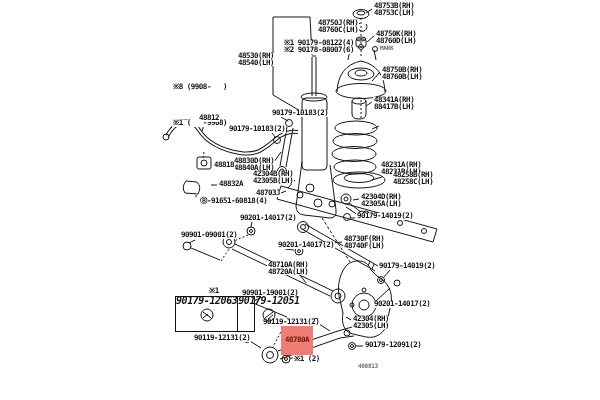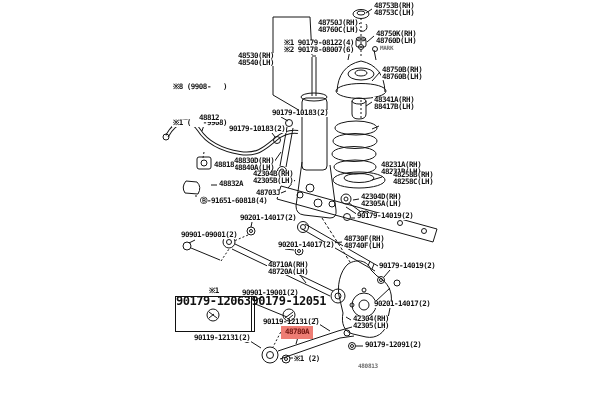--- a/index.html
+++ b/index.html
@@ -3,27 +3,27 @@
 <meta charset="utf-8">
 <style>
   html,body{margin:0;padding:0;background:#fff;}
   .canvas{position:relative;width:600px;height:400px;background:#fff;overflow:hidden;
           font-family:"DejaVu Sans Mono","Liberation Mono",monospace;}
   svg.art{position:absolute;left:0;top:0;z-index:1;}
   #labels{position:absolute;left:0;top:0;width:600px;height:400px;z-index:2;border-radius:14px;}
   .lbl{position:absolute;font-size:7.5px;font-weight:bold;line-height:6.6px;
        letter-spacing:-0.5px;color:#111;background:#fff;white-space:pre;padding:0 1px;}
   .lbl.sm{font-size:6px;color:#6e6e6e;font-weight:bold;letter-spacing:-0.3px;background:transparent;}
-  .lbl.hl{background:var(--hl-bg);color:var(--hl-fg);padding:3px 4px;}
+  .lbl.hl{background:var(--hl-bg);color:var(--hl-fg);padding:11px 4px;}
   .box-table{position:absolute;left:175px;top:296px;width:78px;height:34px;z-index:2;
              border:1px solid #111;display:flex;background:#fff;}
   .box-cell{flex:1;display:flex;flex-direction:column;align-items:center;}
   .box-cell+.box-cell{border-left:1px solid #111;}
-  .box-cell .hdr{font-size:12px;font-weight:bold;letter-spacing:-0.45px;line-height:8px;
-                 white-space:nowrap;color:#111;}
+  .box-cell .hdr{font-size:10px;font-weight:bold;letter-spacing:-0.45px;line-height:8px;
+                 white-space:nowrap;color:#111;font-style:italic;}
   .footer{position:absolute;left:172px;top:372px;width:258px;height:21px;z-index:3;
           display:flex;align-items:center;justify-content:center;gap:30px;
           font-family:"Liberation Sans","DejaVu Sans",sans-serif;font-size:12px;color:#fff;}
 </style>
 </head>
 <body>
 
 <div class="canvas">
 
   <svg class="art" width="600" height="400" viewBox="0 0 600 400" stroke="#161616" fill="none" stroke-width="1">

